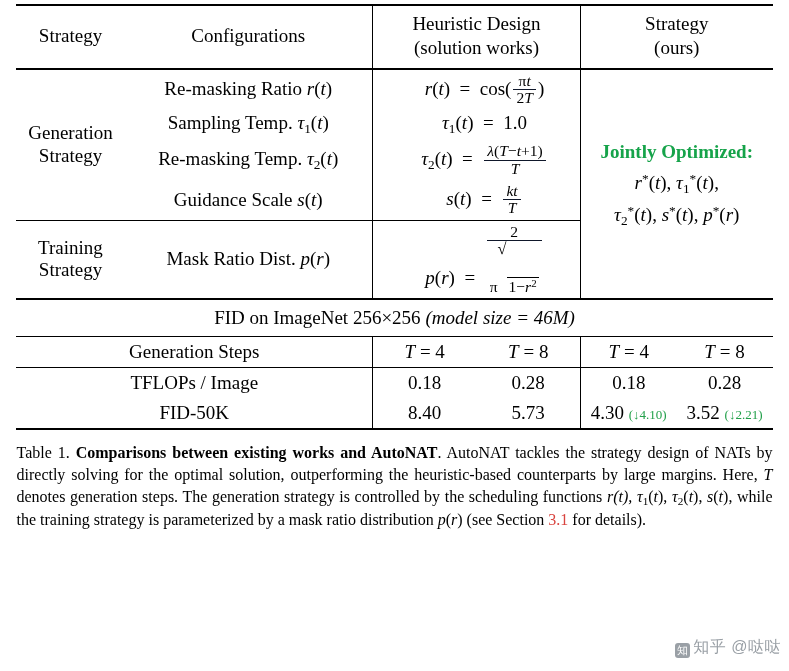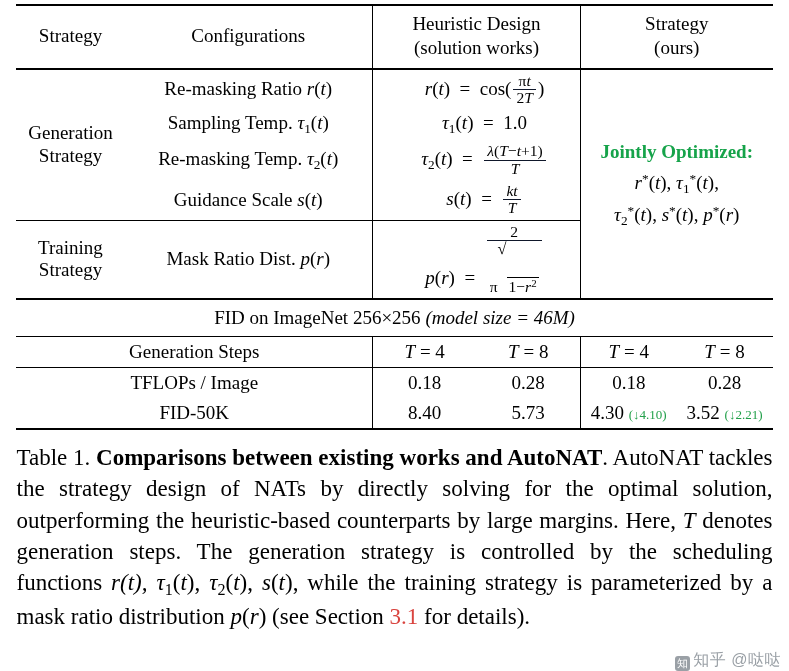--- a/index.html
+++ b/index.html
@@ -117,32 +117,32 @@
   }
   .sqrt-wrap .rad {
     border-top: 1px solid #000;
     display: inline-block;
     padding: 0 2px;
     margin-top: 36px;
   }
   .caption {
     width: 756px;
     margin: 12px auto 16px auto;
-    font-size: 23px;
+    font-size: 16px;
     line-height: 1.36;
     text-align: justify;
     text-justify: inter-word;
   }
   .caption .cap-label { font-weight: normal; }
   .caption .cap-bold { font-weight: bold; }
   .sec-ref { color: #d9443f; }
   .watermark {
     position: absolute;
     right: 8px;
-    bottom: 4px;
+    bottom: 17px;
     font-family: "Liberation Sans", sans-serif;
     font-size: 16px;
     color: #9aa0a6;
     letter-spacing: 0.5px;
   }
   .wm-icon {
     display: inline-block;
     width: 15px;
     height: 15px;
     background: #9aa0a6;

